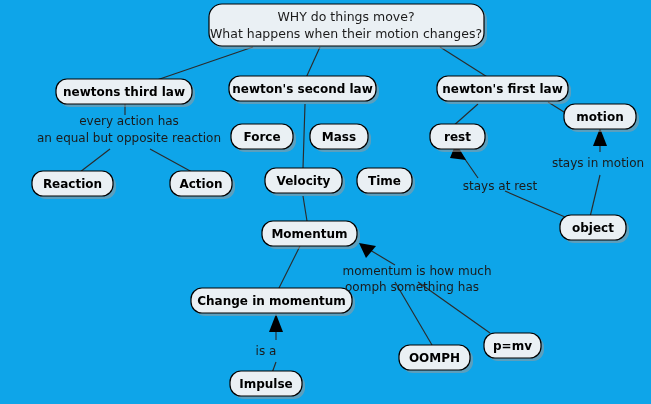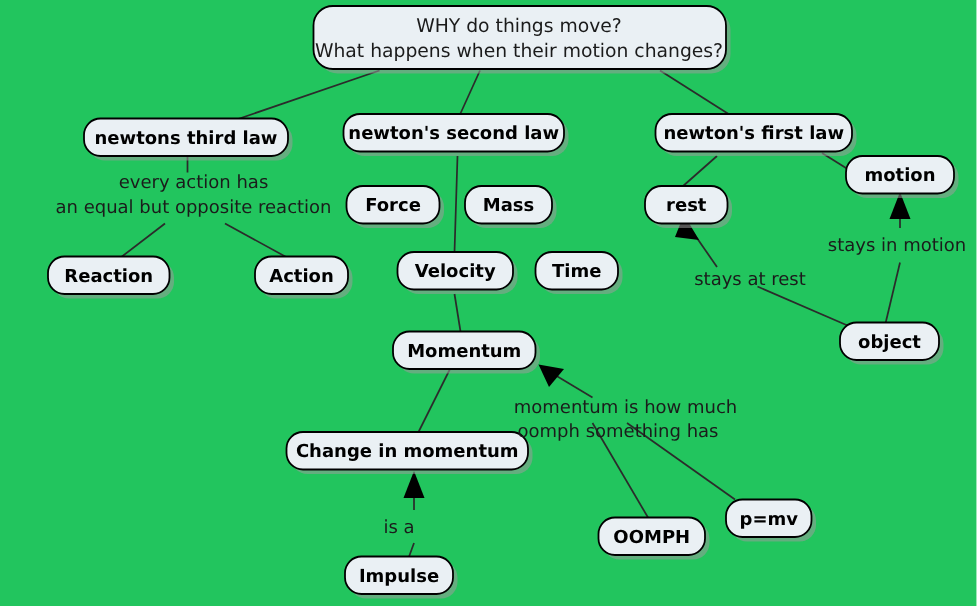--- a/index.html
+++ b/index.html
@@ -10,21 +10,21 @@
   body {
     width: 651px;
     height: 404px;
     font-family: "DejaVu Sans", "Liberation Sans", sans-serif;
     overflow: hidden;
   }
   #map-root {
     position: relative;
     width: 651px;
     height: 404px;
-    background: #22c55e;
+    background: #0ea5e9;
   }
   svg#map-canvas {
     position: absolute;
     left: 0;
     top: 0;
     width: 651px;
     height: 404px;
   }
   .edge-line {
     stroke: #2b2b2b;

